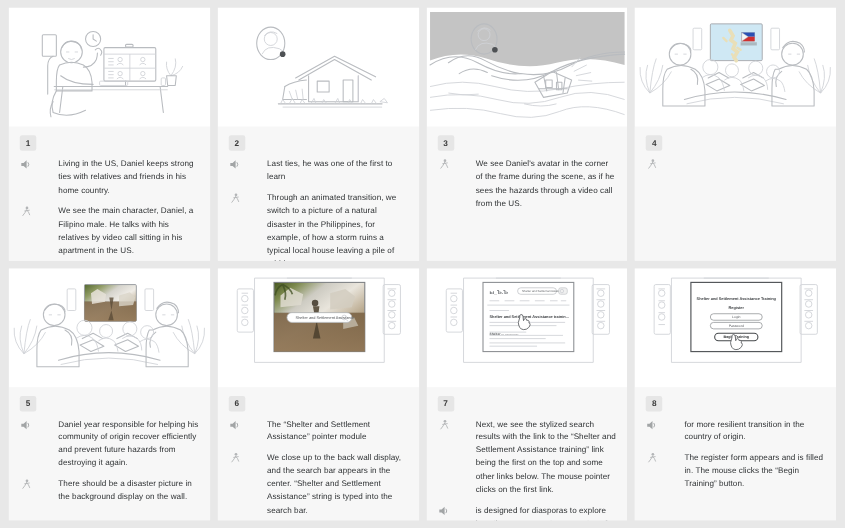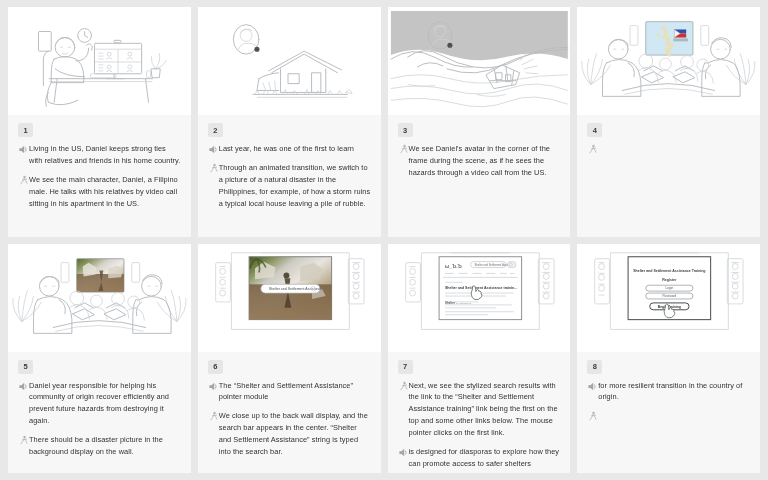--- a/index.html
+++ b/index.html
@@ -50,21 +50,21 @@
     border-radius: 2px;
     font-size: 7.5px;
     font-weight: bold;
     color: #3b3b3b;
     margin-bottom: 2px;
     flex: 0 0 auto;
     align-self: flex-start;
   }
   .line {
     display: flex;
-    gap: 0;
+    gap: 24px;
     align-items: flex-start;
     margin-bottom: 3px;
   }
   .line .ic {
     flex: 0 0 11px;
     width: 11px; height: 11px;
     margin-top: 1px;
     opacity: .62;
   }
   .line .ic svg { display: block; width: 11px; height: 11px; }
@@ -198,21 +198,21 @@
     </div>
     <div class="card-body">
       <div class="shot-num">2</div>
       <div class="line">
         <span class="ic">
           <svg viewBox="0 0 16 16">
               <path d="M2 6h3l4-3.5v11L5 10H2z" fill="#6f7376"></path>
               <path d="M11 5.5q2 2.5 0 5" stroke="#6f7376" stroke-width="1.3" fill="none" stroke-linecap="round"></path>
             </svg>
         </span>
-        <span class="txt">Last year, he was one of the first to learn</span>
+        <span class="txt">Last ties, he was one of the first to learn</span>
       </div>
       <div class="line">
         <span class="ic">
           <svg viewBox="0 0 16 16">
               <circle cx="9.5" cy="3" r="1.8" fill="#8b8e91"></circle>
               <path d="M9 5.5 L7 9 L4 13M9 5.5 L11.5 8.5 L13 12M6.5 7 L12.5 6" stroke="#8b8e91" stroke-width="1.2" fill="none" stroke-linecap="round"></path>
             </svg>
         </span>
         <span class="txt">Through an animated transition, we switch to a picture of a natural disaster in the Philippines, for example, of how a storm ruins a typical local house leaving a pile of rubble.</span>
       </div>
@@ -600,17 +600,18 @@
         </span>
         <span class="txt">for more resilient transition in the country of origin.</span>
       </div>
       <div class="line">
         <span class="ic">
           <svg viewBox="0 0 16 16">
               <circle cx="9.5" cy="3" r="1.8" fill="#8b8e91"></circle>
               <path d="M9 5.5 L7 9 L4 13M9 5.5 L11.5 8.5 L13 12M6.5 7 L12.5 6" stroke="#8b8e91" stroke-width="1.2" fill="none" stroke-linecap="round"></path>
             </svg>
         </span>
+        <span class="txt">The register form appears and is filled in. The mouse clicks the “Begin Training” button.</span>
       </div>
     </div>
   </div>
 
 </div>
 
 </body></html>

